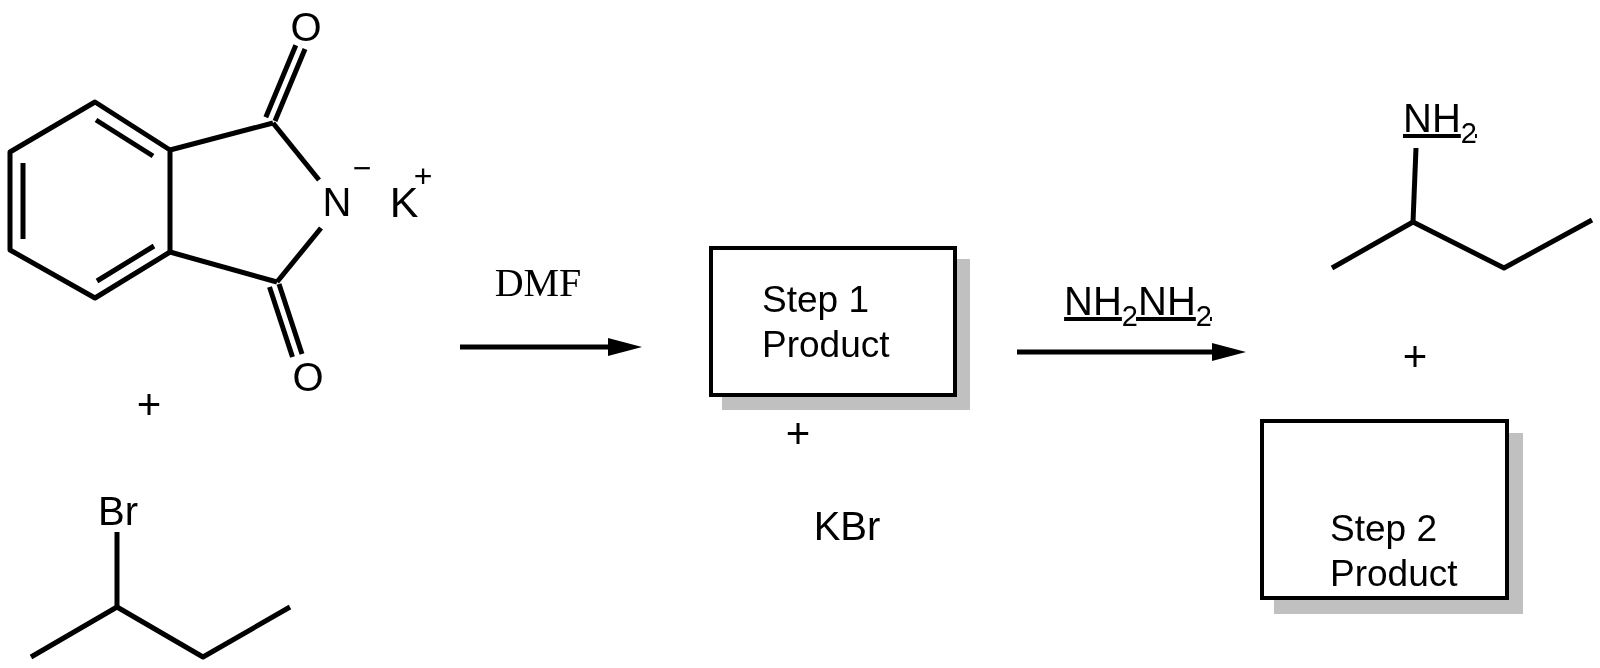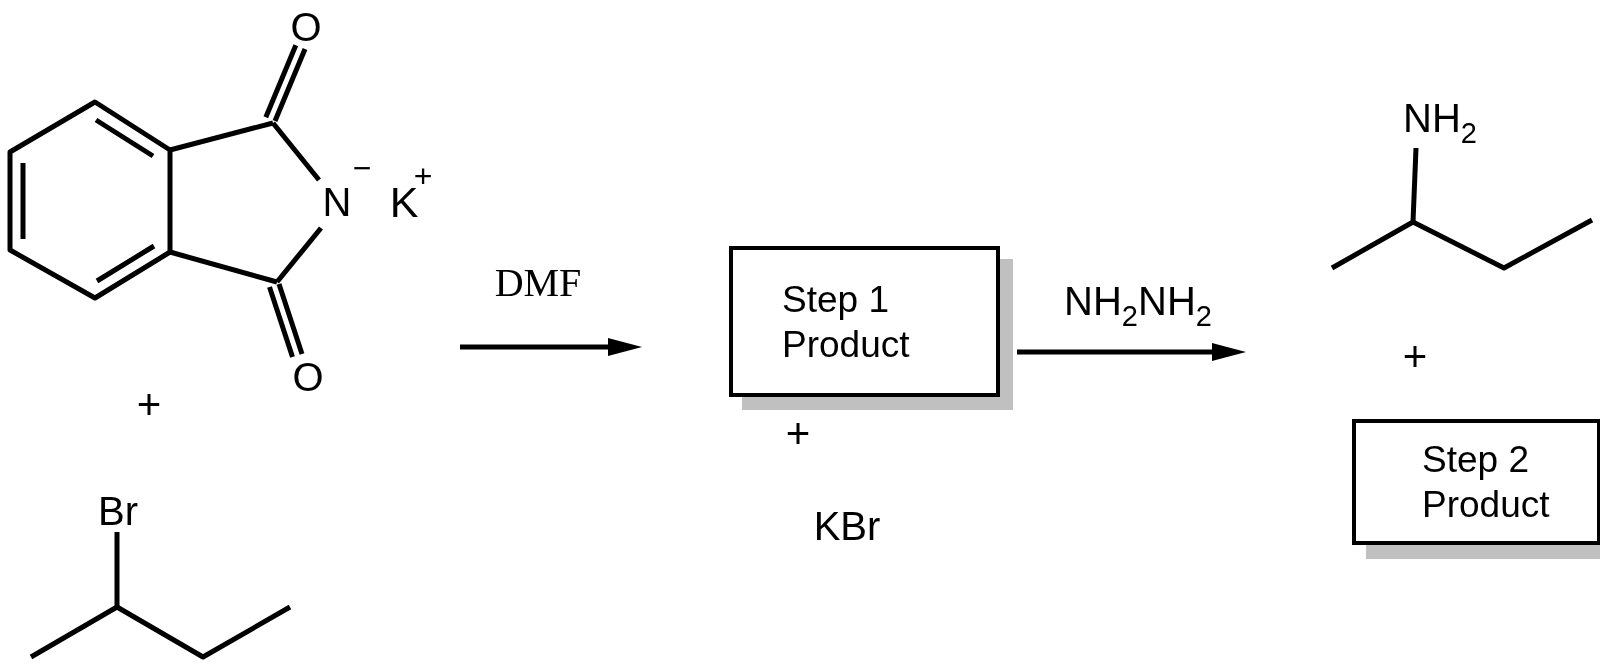--- a/index.html
+++ b/index.html
@@ -71,32 +71,32 @@
     box-shadow: 13px 13px 0 #c0c0c0;
     display: flex;
     flex-direction: column;
     justify-content: center;
     font-size: 37px;
     line-height: 45px;
   }
   .box-step1 {
     left: 709px;
     top: 246px;
-    width: 271px;
+    width: 248px;
     height: 151px;
     padding-left: 49px;
-    margin-left: 20px;
   }
   .box-step2 {
-    left: 1352px;
+    left: 1260px;
     top: 419px;
     width: 249px;
-    height: 126px;
+    height: 181px;
     padding-left: 66px;
     box-shadow: 14px 14px 0 #c0c0c0;
+    justify-content: flex-end;
   }
 </style>
 </head>
 <body>
 
 <div class="canvas">
 
   <svg class="bonds" viewBox="0 0 1600 668">
     <g>
       <path d="M95,102 L170,150 L170,252 L95,298 L10,250 L10,152 Z"></path>
@@ -148,23 +148,23 @@
   <div class="lbl" style="left:538px; top:283px;font-family:Liberation Serif, serif;">DMF</div>
 
   <div class="product-box box-step1">
     <div>Step 1</div>
     <div>Product</div>
   </div>
 
   <div class="lbl plus-sign" style="left:798px; top:434px;">+</div>
   <div class="lbl" style="left:811px; top:526px;margin-left:36px;">KBr</div>
 
-  <div class="lbl" style="left:1138px; top:301px;"><span>NH</span><span class="sub">2</span><span>NH</span><span class="sub">2</span></div>
+  <div class="lbl" style="left:1138px; top:301px;text-decoration:underline;"><span>NH</span><span class="sub">2</span><span>NH</span><span class="sub">2</span></div>
 
-  <div class="lbl-left" style="left:1403px; top:118px;"><span>NH</span><span class="sub">2</span></div>
+  <div class="lbl-left" style="left:1403px; top:118px;text-decoration:underline;"><span>NH</span><span class="sub">2</span></div>
 
   <div class="lbl plus-sign" style="left:1415px; top:357px;">+</div>
 
   <div class="product-box box-step2">
     <div>Step 2</div>
     <div>Product</div>
   </div>
 
 </div>
 

